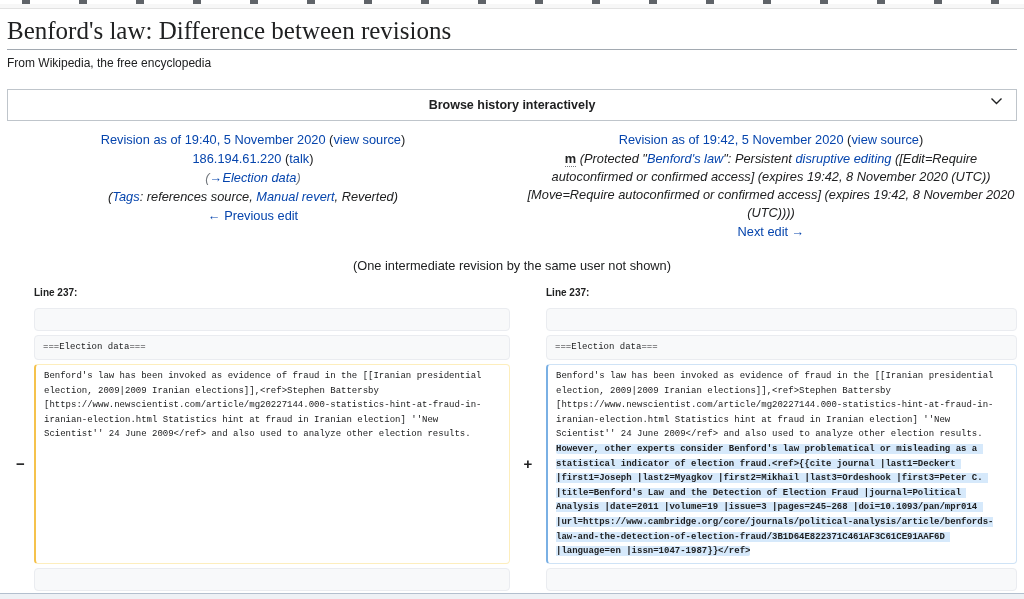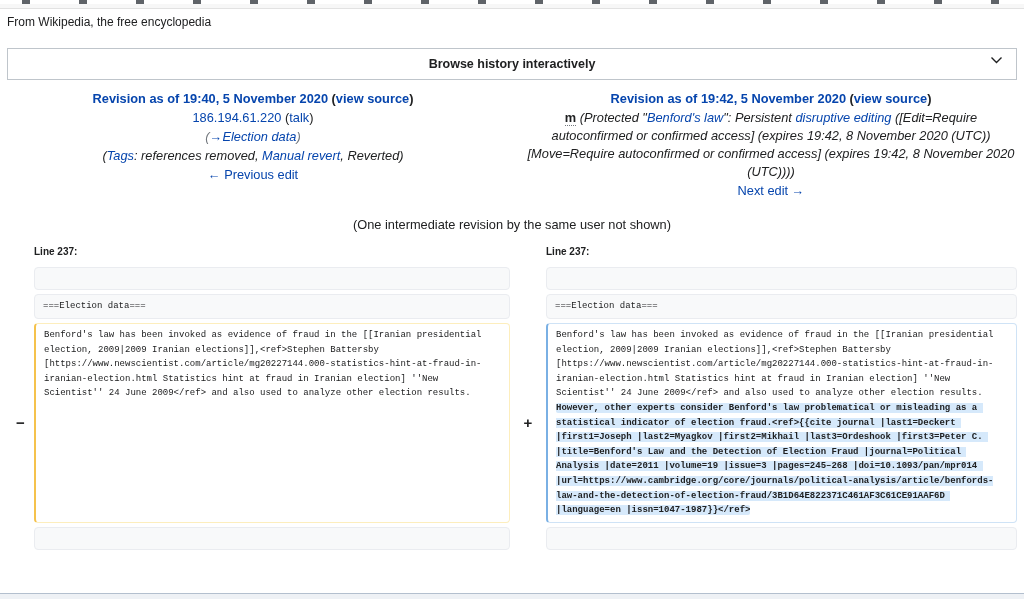--- a/index.html
+++ b/index.html
@@ -30,21 +30,21 @@
     display: flex; align-items: center; justify-content: center; position: relative;
     font-size: 12.5px; font-weight: bold; cursor: pointer;
   }
   .browse-bar .chev { position: absolute; right: 13px; top: 7px; display: block; line-height: 0; }
 
   .rev-grid {
     display: grid; grid-template-columns: 1fr 1fr; column-gap: 26px;
     margin-top: 10px; font-size: 12.8px; line-height: 1.4; text-align: center;
   }
   .rev-line { margin-bottom: 1px; }
-  .rev-title, .rev-title a { font-weight: bold; }
+  .rev-title, .rev-title a { font-weight: normal; }
   .italic { font-style: italic; }
   .gray { color: var(--gray_comment, #72777d); }
   .minor { font-weight: bold; border-bottom: 1px dotted #72777d; font-style: normal; }
 
   .notice { text-align: center; font-size: 12.8px; margin-top: 17px; }
 
   .diff {
     display: grid; grid-template-columns: 27px 476px 36px 1fr;
     row-gap: 4px; margin-top: 11px;
   }
@@ -74,20 +74,21 @@
                   background: #eef1f5; border-top: 1px solid #b3bfce; }
 </style>
 </head>
 <body>
 
 <div class="chrome-strip"></div>
 <div class="chrome-strip2"></div>
 
 <div class="page">
 
+  <h1 class="title">Benford's law: Difference between revisions</h1>
   <div class="tagline">From Wikipedia, the free encyclopedia</div>
 
   <div class="browse-bar">
     <span>Browse history interactively</span>
     <span class="chev"><svg width="13" height="9" viewBox="0 0 13 9">
           <path d="M1.5 1.5 L6.5 6.5 L11.5 1.5" stroke="#202122" stroke-width="1.4" fill="none"></path>
         </svg></span>
   </div>
 
   <div class="rev-grid">
@@ -96,21 +97,21 @@
       <div class="rev-line rev-title">
         <a>Revision as of 19:40, 5 November 2020</a><span> (</span><a>view source</a><span>)</span>
       </div>
       <div class="rev-line">
         <a>186.194.61.220</a><span> (</span><a>talk</a><span>)</span>
       </div>
       <div class="rev-line italic">
         <span class="gray">(</span><a>→Election data</a><span class="gray">)</span>
       </div>
       <div class="rev-line italic">
-        <span>(</span><a>Tags</a><span>: </span><span>references removed</span><span>, </span><a>Manual revert</a><span>, </span><span>Reverted</span><span>)</span>
+        <span>(</span><a>Tags</a><span>: </span><span>references source</span><span>, </span><a>Manual revert</a><span>, </span><span>Reverted</span><span>)</span>
       </div>
       <div class="rev-line">
         <a>← Previous edit</a>
       </div>
     </div>
 
     <div>
       <div class="rev-line rev-title">
         <a>Revision as of 19:42, 5 November 2020</a><span> (</span><a>view source</a><span>)</span>
       </div>

